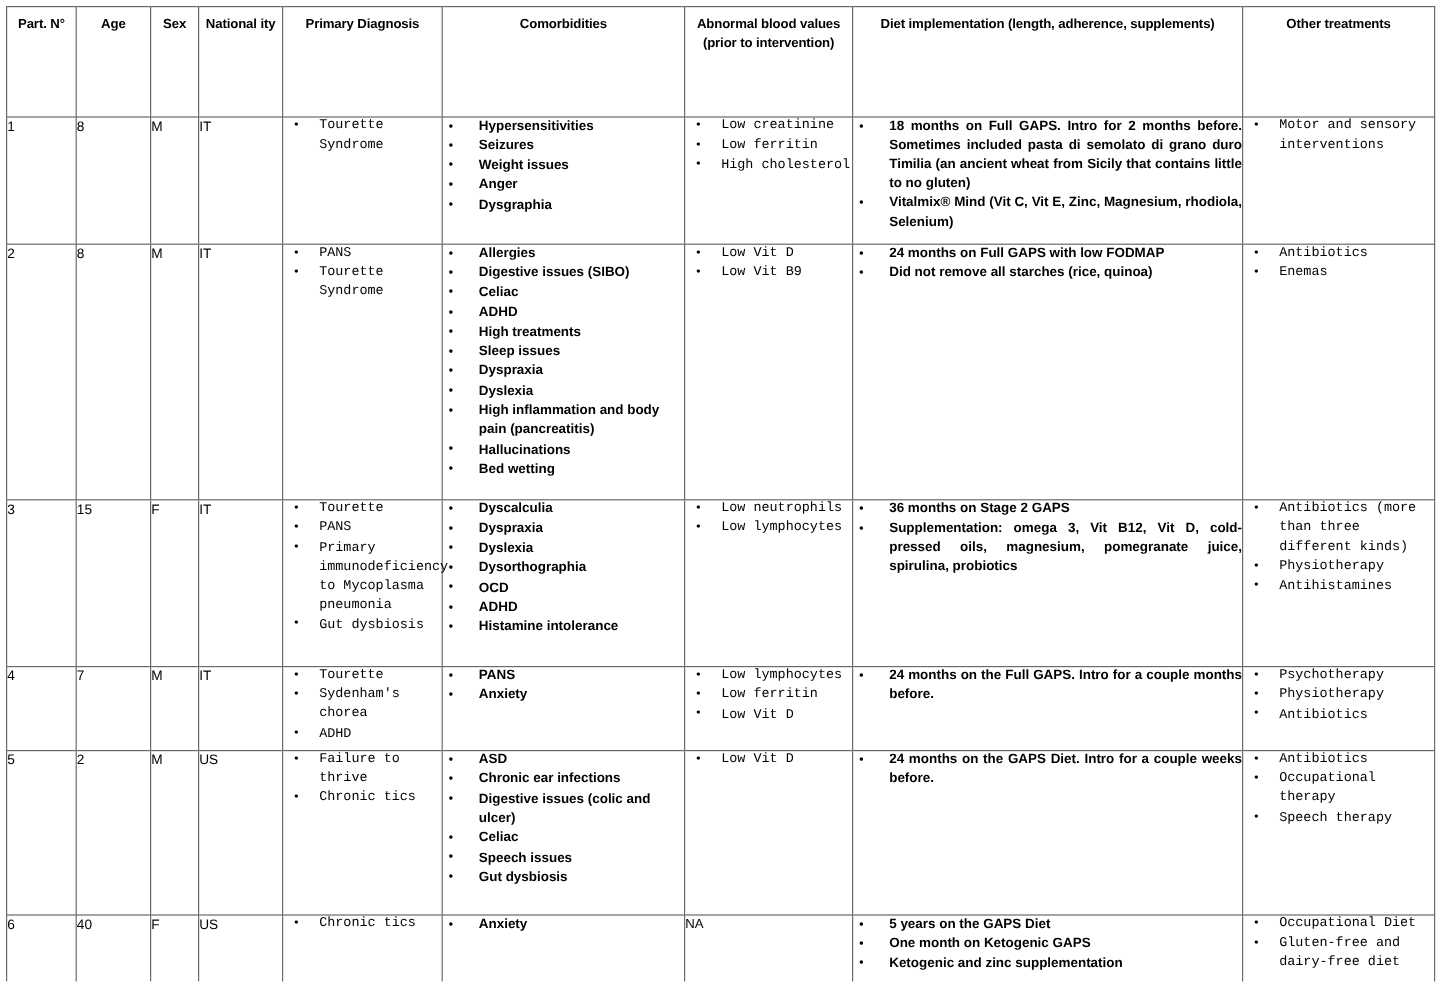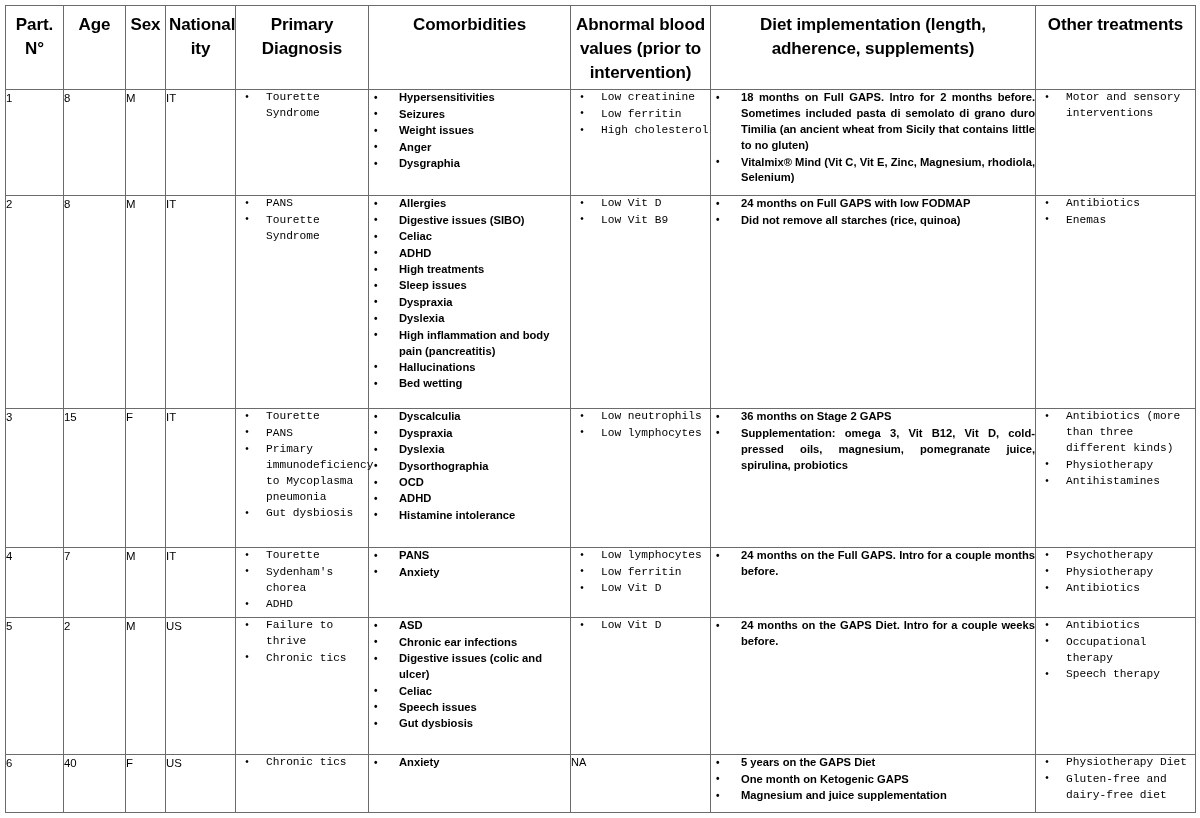--- a/index.html
+++ b/index.html
@@ -27,23 +27,23 @@
     line-height: 1.42;
   }
   table.pt th, table.pt td {
     border: 1px solid #6b6b6b;
     vertical-align: top;
     padding: 0;
   }
   
   table.pt thead th {
     font-weight: bold;
-    font-size: 17px;
+    font-size: 11px;
     text-align: center;
-    padding: 7px 3px 4px 3px;
+    padding: 7px 3px 16px 3px;
     height: 68px;
     vertical-align: top;
     letter-spacing: -0.1px;
   }
   
   td.simple {
     padding: 7px 0 4px 6px;
     font-size: 11.4px;
   }
   
@@ -340,25 +340,25 @@
           <td class="listcell">
             <ul class="bl wide">
               <li>Anxiety</li>
             </ul>
           </td>
           <td class="na-text">NA</td>
           <td class="listcell justify">
             <ul class="bl wide">
               <li>5 years on the GAPS Diet</li>
               <li>One month on Ketogenic GAPS</li>
-              <li>Magnesium and juice supplementation</li>
-            </ul>
-          </td>
-          <td class="listcell">
-            <ul class="bl tight">
-              <li>Physiotherapy Diet</li>
+              <li>Ketogenic and zinc supplementation</li>
+            </ul>
+          </td>
+          <td class="listcell">
+            <ul class="bl tight">
+              <li>Occupational Diet</li>
               <li>Gluten-free and dairy-free diet</li>
             </ul>
           </td>
         </tr>
       </tbody>
 </table>
 </div>
 
 </body></html>

